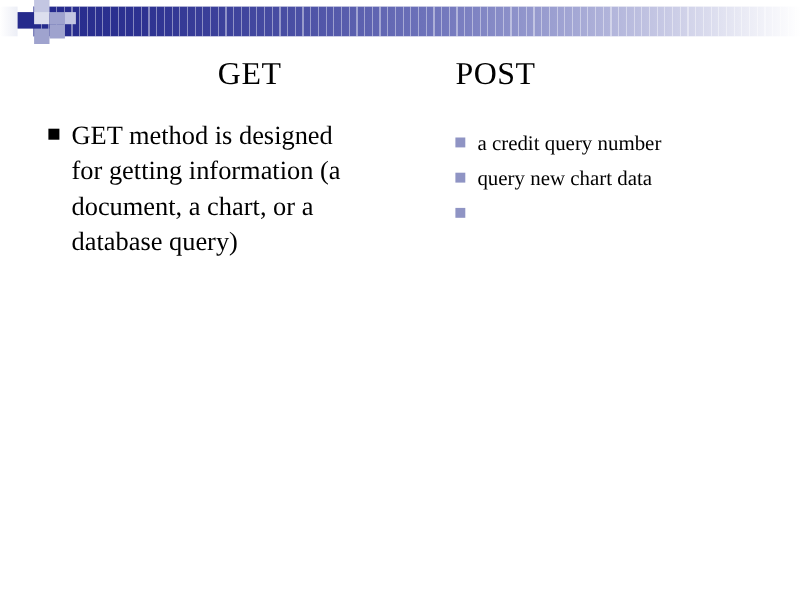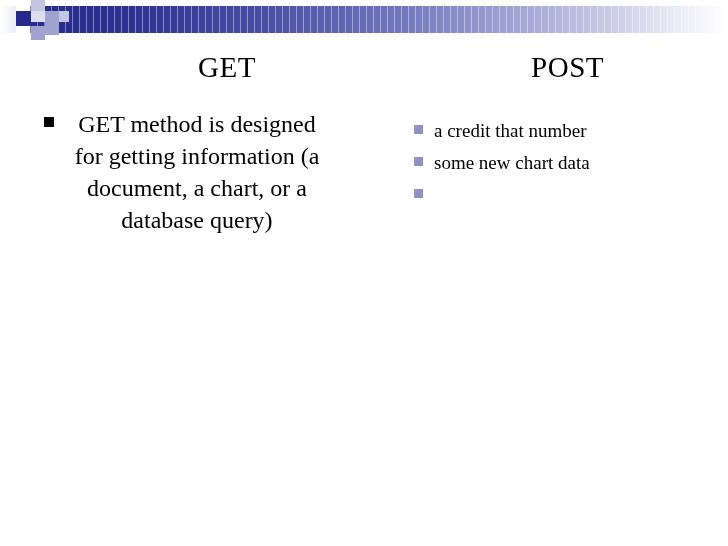--- a/index.html
+++ b/index.html
@@ -64,21 +64,21 @@
 
   
   .col-heading {
     position: absolute;
     font-size: 29px;
     line-height: 30px;
     letter-spacing: 0.5px;
     white-space: nowrap;
   }
   #heading-get  { left: 132px; top: 52px; width: 190px; text-align: center; }
-  #heading-post { left: 414px; top: 52px; width: 190px; text-align: right; }
+  #heading-post { left: 414px; top: 52px; width: 190px; text-align: left; }
 
   
   .column { position: absolute; }
   #column-get  { left: 26px;  top: 108px; width: 330px; }
   #column-post { left: 368px; top: 112px; width: 345px; }
 
   .bullet-row {
     display: flex;
     align-items: flex-start;
   }
@@ -109,21 +109,21 @@
   }
   .bullet-text.level1 {
     font-size: 24px;
     line-height: 32px;
   }
   .bullet-text.level2 {
     font-size: 19px;
     line-height: 28px;
   }
 
-  #column-get .bullet-text.level1 { max-width: 264px; text-align: center; }
+  #column-get .bullet-text.level1 { max-width: 264px; }
   #column-post .bullet-text.level1 { max-width: 238px; }
   #column-post .bullet-text.level2 { max-width: 240px; }
 
   .sublist { margin-top: 5px; }
   .sublist .bullet-row + .bullet-row { margin-top: 4px; }
 </style>
 </head>
 <body>
 
 <div id="header-decoration">
@@ -147,23 +147,23 @@
     <span class="bullet-marker level1"></span>
     <span class="bullet-text level1">GET method is designed for getting information (a document, a chart, or a database query)</span>
   </div>
 </div>
 
 <div class="column" id="column-post">
 
   <div class="sublist">
     <div class="bullet-row">
       <span class="bullet-marker level2"></span>
-      <span class="bullet-text level2">a credit that number</span>
+      <span class="bullet-text level2">a credit query number</span>
     </div>
     <div class="bullet-row">
       <span class="bullet-marker level2"></span>
-      <span class="bullet-text level2">some new chart data</span>
+      <span class="bullet-text level2">query new chart data</span>
     </div>
     <div class="bullet-row">
       <span class="bullet-marker level2"></span>
     </div>
   </div>
 </div>
 
 </body></html>

